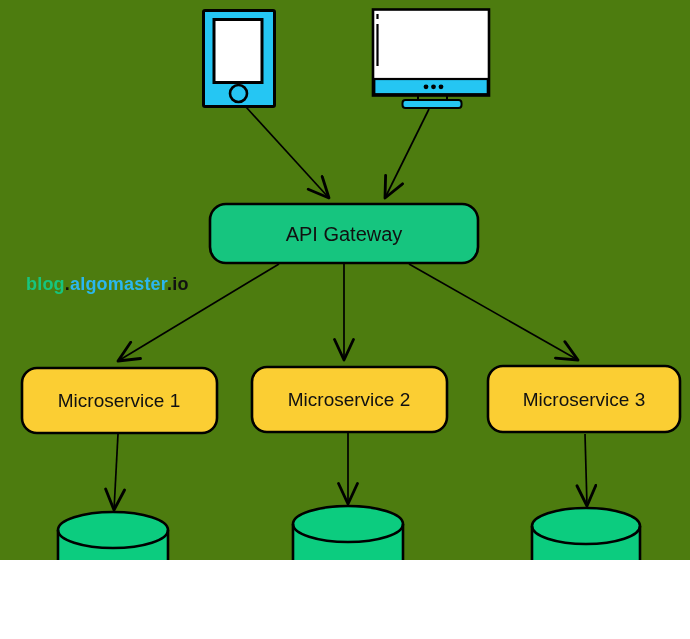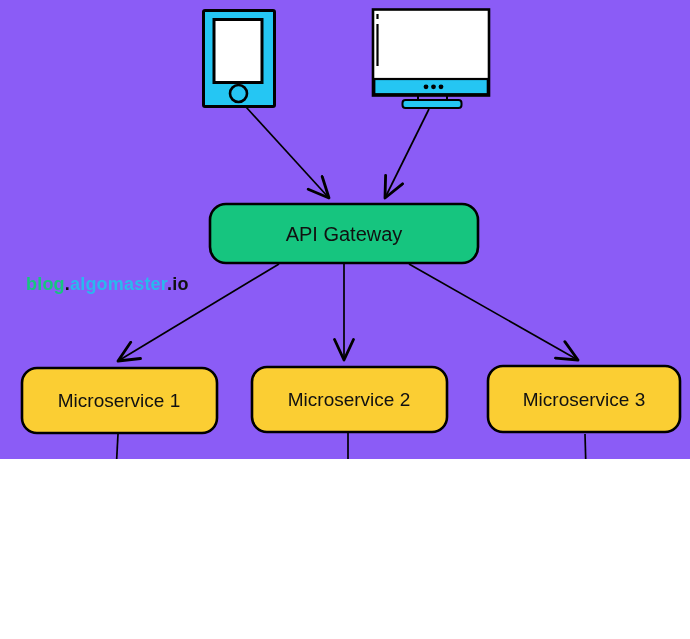--- a/index.html
+++ b/index.html
@@ -4,22 +4,22 @@
 <style>
   html, body {
     margin: 0;
     padding: 0;
     background: #ffffff;
     font-family: "Liberation Sans", sans-serif;
   }
   .stage {
     position: relative;
     width: 690px;
-    height: 459px;
-    background: #8b5cf6;
+    height: 560px;
+    background: #4d7c0f;
     overflow: hidden;
   }
   svg { display: block; }
   text {
     font-family: "Liberation Sans", sans-serif;
     fill: #111111;
   }
   .node-label { font-size: 19px; }
   .gateway-label { font-size: 20px; }
   .watermark-text { font-size: 18px; font-weight: bold; letter-spacing: 0.2px; }

